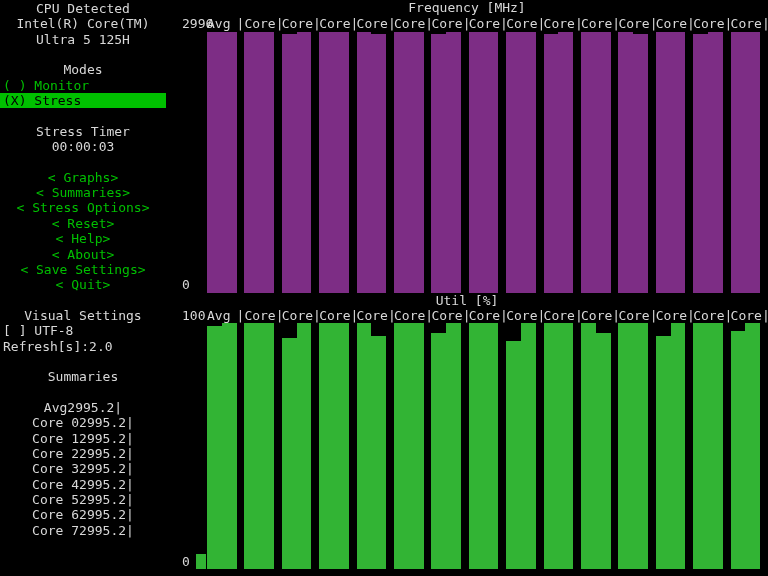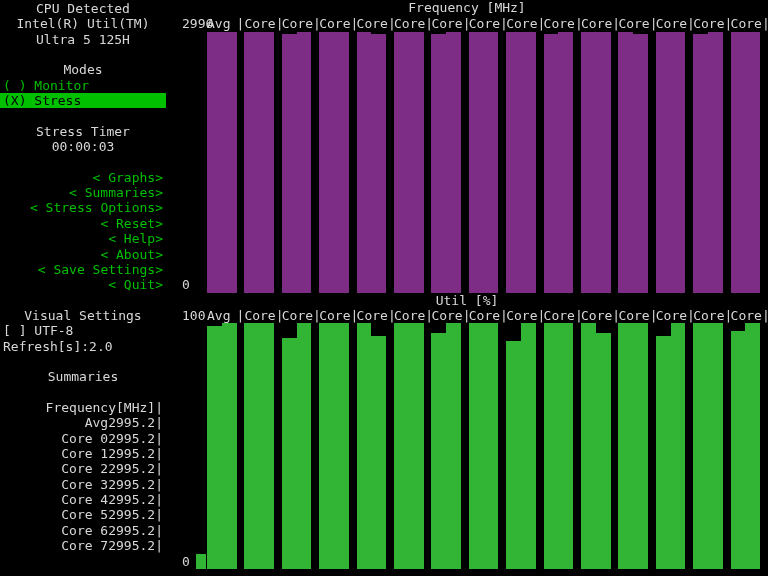--- a/index.html
+++ b/index.html
@@ -10,38 +10,38 @@
     font-size:13px;line-height:15.35px;
     color:#d8d8d8;
     position:relative;overflow:hidden;
   }
   
   .sidebar{position:absolute;left:0;top:1px;width:166px;}
   .line{height:15.35px;padding:0 3px;box-sizing:border-box;white-space:pre;overflow:hidden;}
   .c{text-align:center;}
   .g{color:#00c000;}
   .sel{background:#00c000;color:#000;}
-  .row2{display:flex;justify-content:flex-end;}
+  .row2{display:flex;justify-content:center;}
   
   .chart-area{position:absolute;left:166px;top:0;right:0;bottom:0;overflow:hidden;}
   .ctitle{position:absolute;left:0;right:0;height:15.35px;text-align:center;white-space:pre;}
   .axis-label{position:absolute;left:16px;height:15.35px;white-space:pre;}
   .hdr-row{position:absolute;left:0;right:0;height:15.35px;}
   .hcol{position:absolute;top:0;width:37.4px;height:15.35px;display:flex;justify-content:space-between;white-space:pre;overflow:hidden;}
   .bars{position:absolute;left:0;right:0;}
   .bcol{position:absolute;top:0;height:100%;}
   .seg{position:absolute;bottom:0;width:50%;}
   .stub{position:absolute;left:30px;top:553.6px;width:10px;height:15.4px;}
 </style>
 </head>
 <body>
 
 <div class="sidebar">
   <div class="line c">CPU Detected</div>
-  <div class="line c">Intel(R) Util(TM)</div>
+  <div class="line c">Intel(R) Core(TM)</div>
   <div class="line c">Ultra 5 125H</div>
   <div class="line"></div>
 
   <div class="line c">Modes</div>
   <div class="line g">( ) Monitor</div>
   <div class="line sel">(X) Stress</div>
   <div class="line"></div>
 
   <div class="line c">Stress Timer</div>
   <div class="line c">00:00:03</div>
@@ -75,23 +75,20 @@
 
   <div class="line"></div>
   <div class="line c">Visual Settings</div>
   <div class="line">[ ] UTF-8</div>
   <div class="line">Refresh[s]:2.0</div>
   <div class="line"></div>
 
   <div class="line c">Summaries</div>
   <div class="line"></div>
 
-  <div class="line row2">
-    <span>Frequency</span><span><span>[MHz]</span><span>|</span></span>
-  </div>
   <div class="line row2">
     <span>Avg</span><span><span>2995.2</span><span>|</span></span>
   </div>
   <div class="line row2">
     <span>Core 0</span><span><span>2995.2</span><span>|</span></span>
   </div>
   <div class="line row2">
     <span>Core 1</span><span><span>2995.2</span><span>|</span></span>
   </div>
   <div class="line row2">

